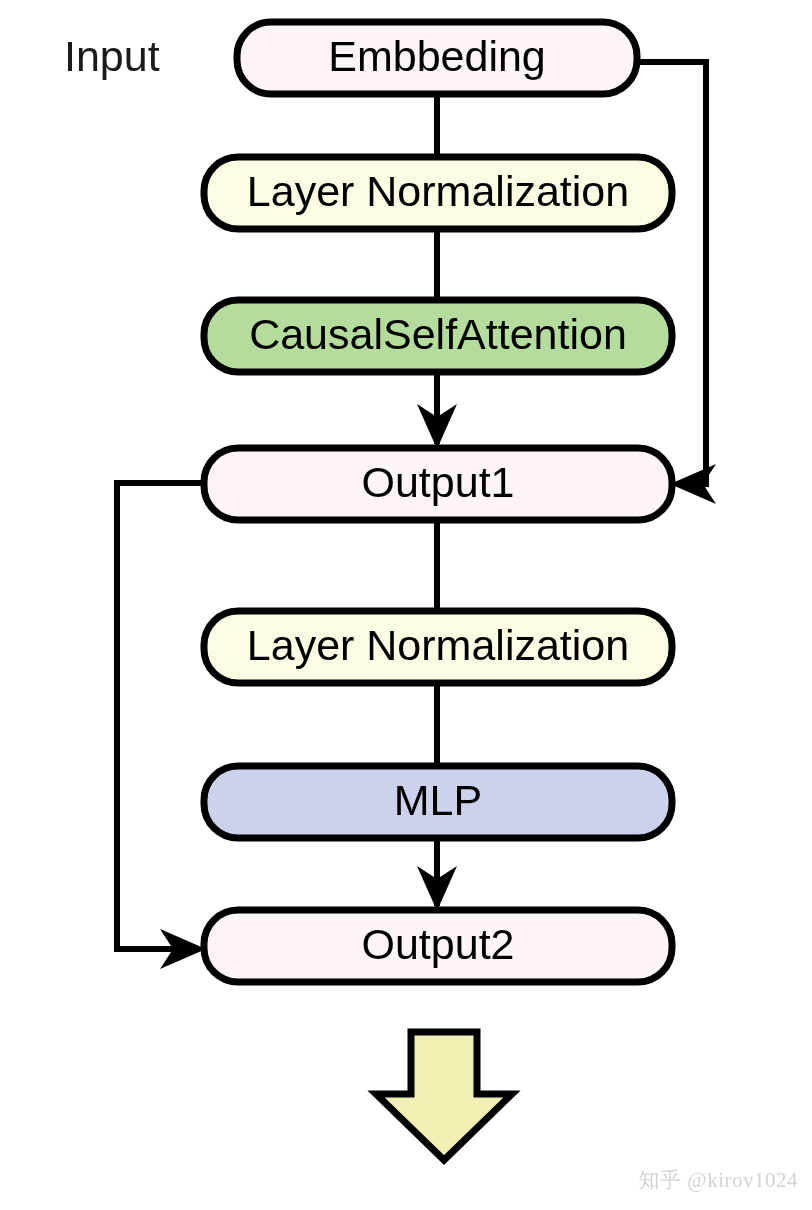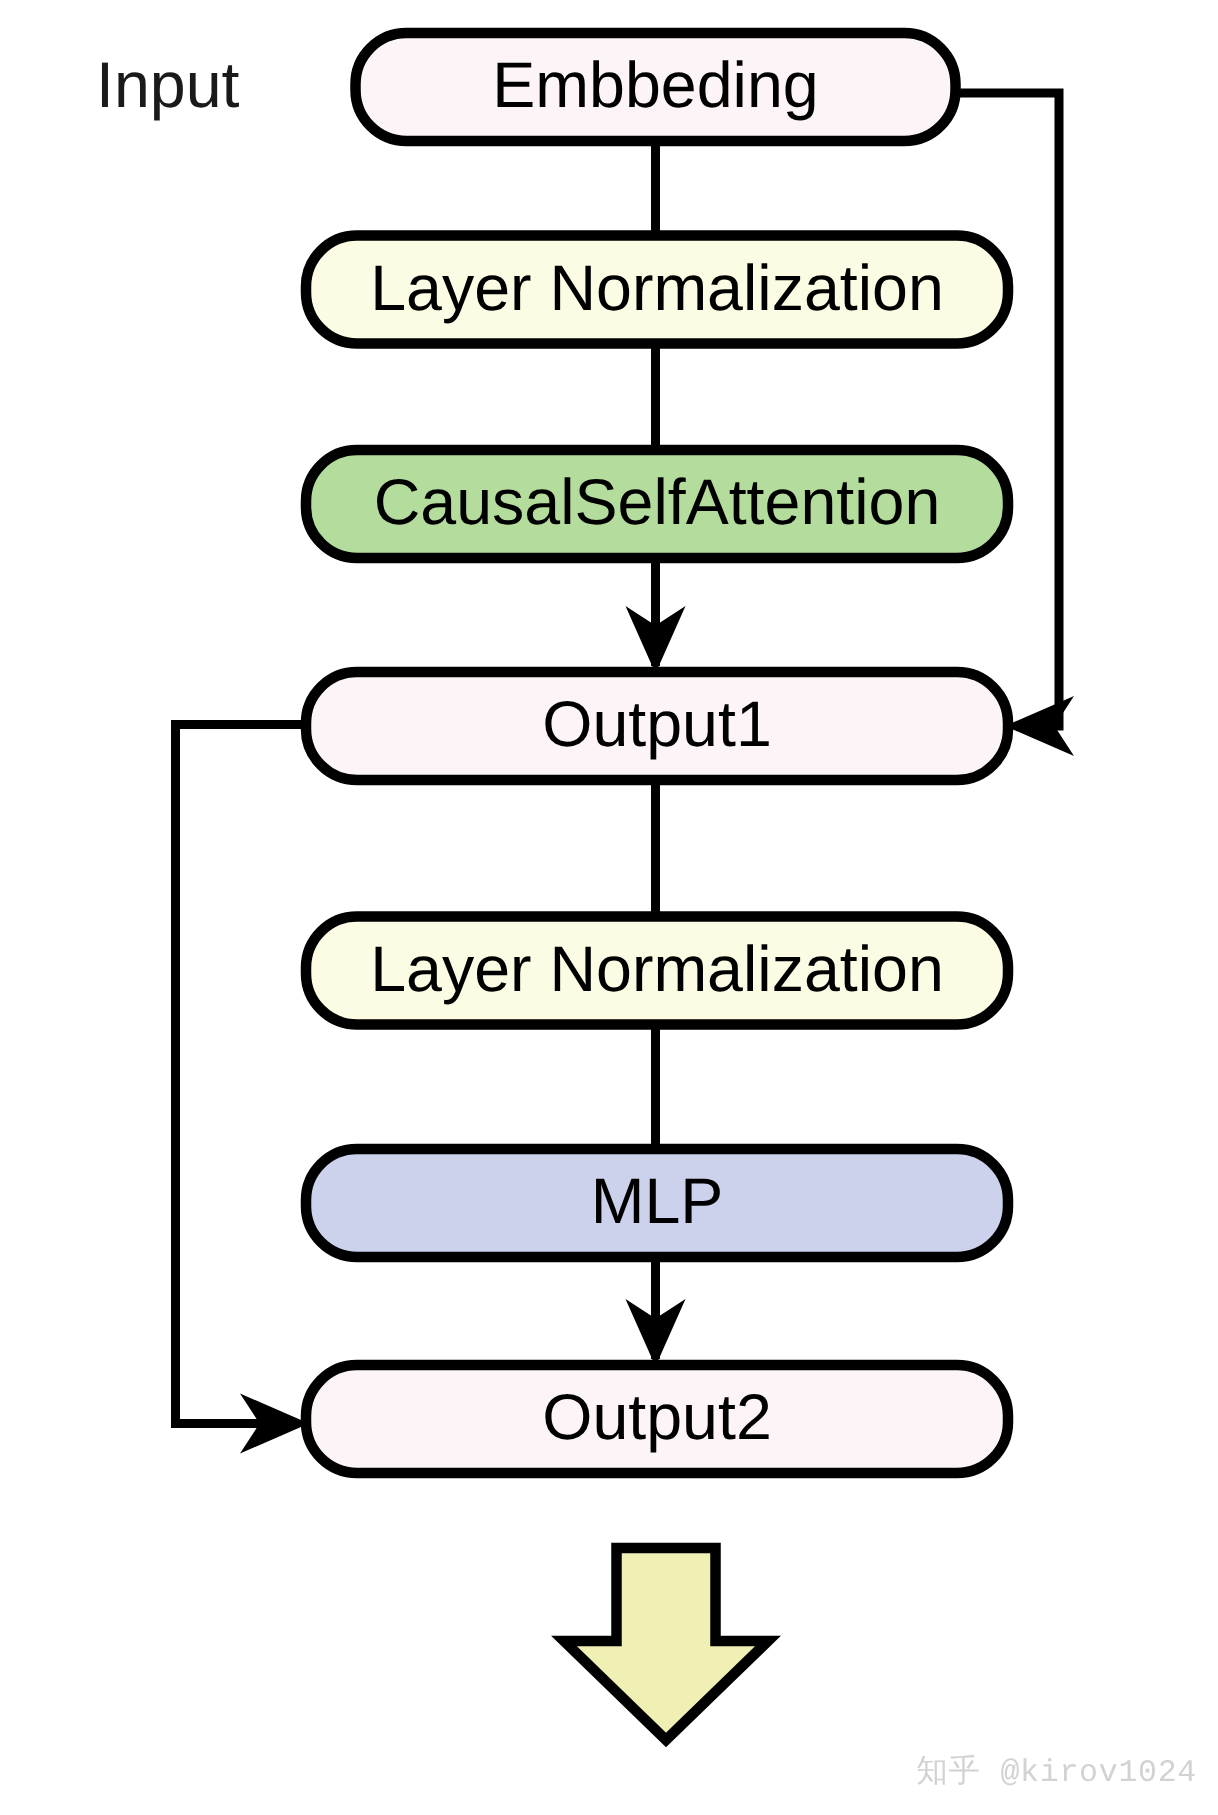--- a/index.html
+++ b/index.html
@@ -56,21 +56,21 @@
   }
   .big-arrow {
     stroke: #000000;
     stroke-width: 7;
     stroke-linejoin: miter;
   }
   .watermark {
     position: absolute;
     right: 14px;
     bottom: 16px;
-    font-family: Liberation Mono, monospace;
+    font-family: Liberation Serif, serif;
     font-size: 21px;
     color: #d2d2d2;
     letter-spacing: 0.5px;
     white-space: nowrap;
     user-select: none;
   }
 </style>
 </head>
 <body>
 

